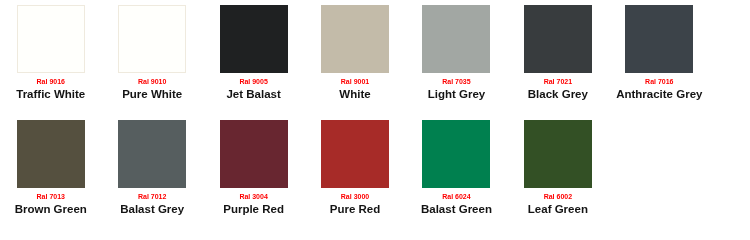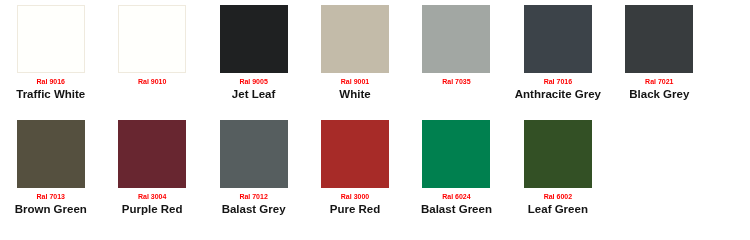--- a/index.html
+++ b/index.html
@@ -75,61 +75,63 @@
 <div id="palette-grid">
     <div class="swatch-row">
       <div class="swatch-cell">
         <div class="swatch-chip bordered" title="Traffic White" style="background: rgb(255, 255, 252);"></div>
         <div class="swatch-code">Ral 9016</div>
         <div class="swatch-name">Traffic White</div>
       </div>
       <div class="swatch-cell">
         <div class="swatch-chip bordered" title="Pure White" style="background: rgb(255, 255, 252);"></div>
         <div class="swatch-code">Ral 9010</div>
+        <div class="swatch-name">Pure White</div>
       </div>
       <div class="swatch-cell">
         <div class="swatch-chip" title="Jet Black" style="background: rgb(31, 33, 34);"></div>
         <div class="swatch-code">Ral 9005</div>
-        <div class="swatch-name">Jet Leaf</div>
+        <div class="swatch-name">Jet Balast</div>
       </div>
       <div class="swatch-cell">
         <div class="swatch-chip" title="Cream" style="background: rgb(195, 187, 169);"></div>
         <div class="swatch-code">Ral 9001</div>
         <div class="swatch-name">White</div>
       </div>
       <div class="swatch-cell">
         <div class="swatch-chip" title="Light Grey" style="background: rgb(162, 167, 163);"></div>
         <div class="swatch-code">Ral 7035</div>
+        <div class="swatch-name">Light Grey</div>
+      </div>
+      <div class="swatch-cell">
+        <div class="swatch-chip" title="Black Grey" style="background: rgb(56, 60, 62);"></div>
+        <div class="swatch-code">Ral 7021</div>
+        <div class="swatch-name">Black Grey</div>
       </div>
       <div class="swatch-cell">
         <div class="swatch-chip" title="Anthracite Grey" style="background: rgb(60, 67, 73);"></div>
         <div class="swatch-code">Ral 7016</div>
         <div class="swatch-name">Anthracite Grey</div>
-      </div>
-      <div class="swatch-cell">
-        <div class="swatch-chip" title="Black Grey" style="background: rgb(56, 60, 62);"></div>
-        <div class="swatch-code">Ral 7021</div>
-        <div class="swatch-name">Black Grey</div>
       </div>
     </div>
     <div class="swatch-row">
       <div class="swatch-cell">
         <div class="swatch-chip" title="Brown Grey" style="background: rgb(85, 80, 63);"></div>
         <div class="swatch-code">Ral 7013</div>
         <div class="swatch-name">Brown Green</div>
       </div>
       <div class="swatch-cell">
+        <div class="swatch-chip" title="Balast Grey" style="background: rgb(86, 94, 95);"></div>
+        <div class="swatch-code">Ral 7012</div>
+        <div class="swatch-name">Balast Grey</div>
+      </div>
+      <div class="swatch-cell">
         <div class="swatch-chip" title="Purple Red" style="background: rgb(104, 38, 48);"></div>
         <div class="swatch-code">Ral 3004</div>
         <div class="swatch-name">Purple Red</div>
-      </div>
-      <div class="swatch-cell">
-        <div class="swatch-chip" title="Balast Grey" style="background: rgb(86, 94, 95);"></div>
-        <div class="swatch-code">Ral 7012</div>
-        <div class="swatch-name">Balast Grey</div>
       </div>
       <div class="swatch-cell">
         <div class="swatch-chip" title="Flame Red" style="background: rgb(167, 43, 40);"></div>
         <div class="swatch-code">Ral 3000</div>
         <div class="swatch-name">Pure Red</div>
       </div>
       <div class="swatch-cell">
         <div class="swatch-chip" title="Traffic Green" style="background: rgb(0, 128, 79);"></div>
         <div class="swatch-code">Ral 6024</div>
         <div class="swatch-name">Balast Green</div>

